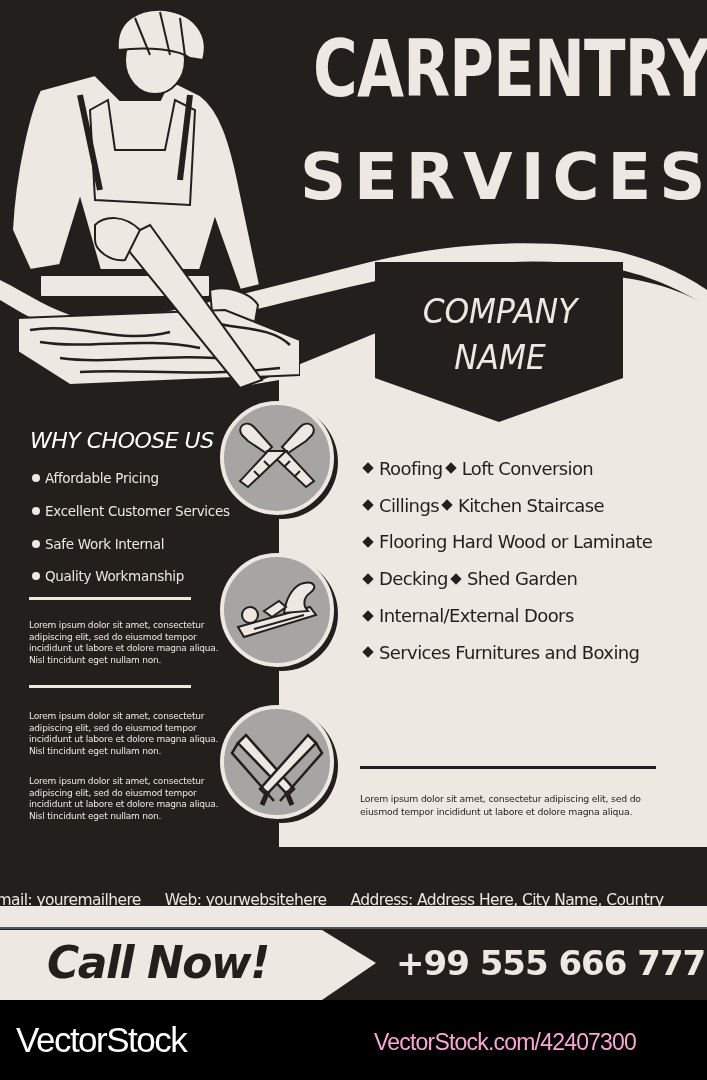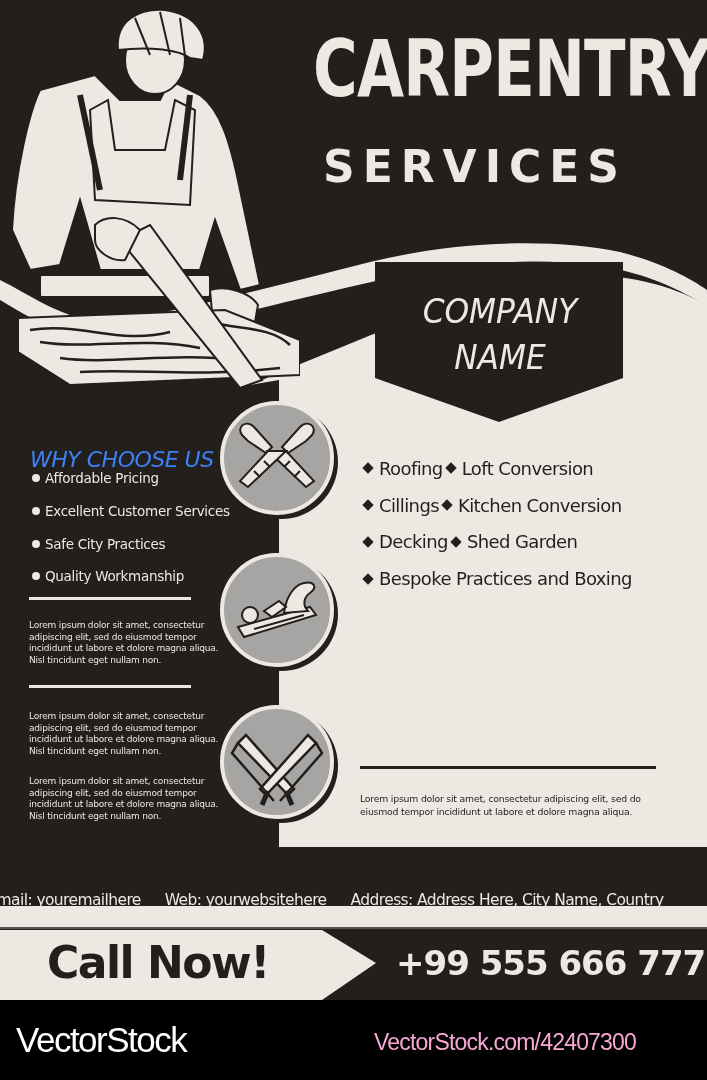--- a/index.html
+++ b/index.html
@@ -12,35 +12,34 @@
 
   .title-main {
     position:absolute; left:268px; top:30px; width:410px; text-align:center;
     font-family:"DejaVu Sans", sans-serif; font-weight:bold;
     color:#ede8e2; font-size:78px; letter-spacing:-1px; line-height:1;
     transform:scaleX(0.78); transform-origin:center top;
   }
   .title-sub {
     position:absolute; left:300px; top:145px; width:350px; text-align:center;
     font-family:"DejaVu Sans", sans-serif; font-weight:bold;
-    color:#ede8e2; font-size:44px; letter-spacing:8px; line-height:1;
+    color:#ede8e2; font-size:64px; letter-spacing:8px; line-height:1;
   }
 
   .company {
     position:absolute; left:376px; top:288px; width:248px; text-align:center;
     color:#ede8e2; font-style:italic; font-size:34px; line-height:46px;
     font-family:"DejaVu Sans", sans-serif; font-weight:normal;
     transform:scaleX(0.92);
   }
 
   .why {
     position:absolute; left:30px; top:428px;
-    color:#3b82f6; font-style:italic; font-size:22px; letter-spacing:-0.5px;
+    color:#ffffff; font-style:italic; font-size:22px; letter-spacing:-0.5px;
     font-family:"DejaVu Sans", sans-serif;
-    margin-top:19px;
   }
   .why-list { position:absolute; left:32px; top:462px; list-style:none; }
   .why-list li {
     color:#ede8e2; font-size:13.5px; height:32.7px; display:flex; align-items:center;
     font-family:"DejaVu Sans", sans-serif; letter-spacing:-0.3px;
   }
   .why-list li .dot { width:8px; height:8px; border-radius:50%; background:#ede8e2; margin-right:5px; flex:none; }
 
   .rule-l { position:absolute; left:29px; width:162px; height:3px; background:#ede8e2; }
 
@@ -76,21 +75,21 @@
     white-space:nowrap;
   }
   .contact .sep { display:inline-block; width:2px; height:9px; background:#ede8e2; margin:0 2px; }
 
   .strip { position:absolute; left:0; top:906px; width:707px; height:21px; background:#ede8e2; }
 
   .callbar { position:absolute; left:0; top:927px; width:707px; height:73px; background:#221f1c; }
   .call-arrow { position:absolute; left:0; top:0; }
   .call-label {
     position:absolute; left:47px; top:937px; color:#221f1c;
-    font-size:44px; font-weight:bold; letter-spacing:-1.5px; font-family:"DejaVu Sans", sans-serif;
+    font-size:44px; font-weight:bold; letter-spacing:-1.5px; font-family:"DejaVu Sans", sans-serif;font-style:italic;
   }
   .call-phone {
     position:absolute; left:396px; top:943px; color:#ede8e2;
     font-size:34px; font-weight:bold; letter-spacing:-1px; font-family:"DejaVu Sans", sans-serif;text-align:right;
   }
 
   .wm { position:absolute; left:0; top:1000px; width:707px; height:80px; background:#000; }
   .wm-brand { position:absolute; left:16px; top:1020px; color:#fff; font-size:35px; letter-spacing:-1.5px; font-family:"Liberation Sans", sans-serif; }
   .wm-url { position:absolute; left:374px; top:1029px; color:#f9a8d4; font-size:23px; letter-spacing:-0.8px; font-family:Liberation Sans, sans-serif; }
 </style>
@@ -150,21 +149,21 @@
     <li>
         <span class="dot"></span>
         <span>Affordable Pricing</span>
       </li>
     <li>
         <span class="dot"></span>
         <span>Excellent Customer Services</span>
       </li>
     <li>
         <span class="dot"></span>
-        <span>Safe City Practices</span>
+        <span>Safe Work Internal</span>
       </li>
     <li>
         <span class="dot"></span>
         <span>Quality Workmanship</span>
       </li>
   </ul>
 
   <div class="rule-l" style="top:597px;"></div>
   <div class="lorem-l" style="top:620px;">Lorem ipsum dolor sit amet, consectetur adipiscing elit, sed do eiusmod tempor incididunt ut labore et dolore magna aliqua. Nisl tincidunt eget nullam non.</div>
   <div class="rule-l" style="top:685px;"></div>
@@ -209,31 +208,39 @@
     <li>
         <span class="dia"></span>
         <span>Roofing</span>
         <span class="dia"></span>
         <span>Loft Conversion</span>
       </li>
     <li>
         <span class="dia"></span>
         <span>Cillings</span>
         <span class="dia"></span>
-        <span>Kitchen Conversion</span>
+        <span>Kitchen Staircase</span>
+      </li>
+    <li>
+        <span class="dia"></span>
+        <span>Flooring Hard Wood or Laminate</span>
       </li>
     <li>
         <span class="dia"></span>
         <span>Decking</span>
         <span class="dia"></span>
         <span>Shed Garden</span>
       </li>
     <li>
         <span class="dia"></span>
-        <span>Bespoke Practices and Boxing</span>
+        <span>Internal/External Doors</span>
+      </li>
+    <li>
+        <span class="dia"></span>
+        <span>Services Furnitures and Boxing</span>
       </li>
   </ul>
 
   <div class="rule-r"></div>
   <div class="lorem-r">Lorem ipsum dolor sit amet, consectetur adipiscing elit, sed do eiusmod tempor incididunt ut labore et dolore magna aliqua.</div>
 
   <div class="contact">
     <span>E-mail: youremailhere</span>
     <span class="sep"></span>
     <span>Web: yourwebsitehere</span>

